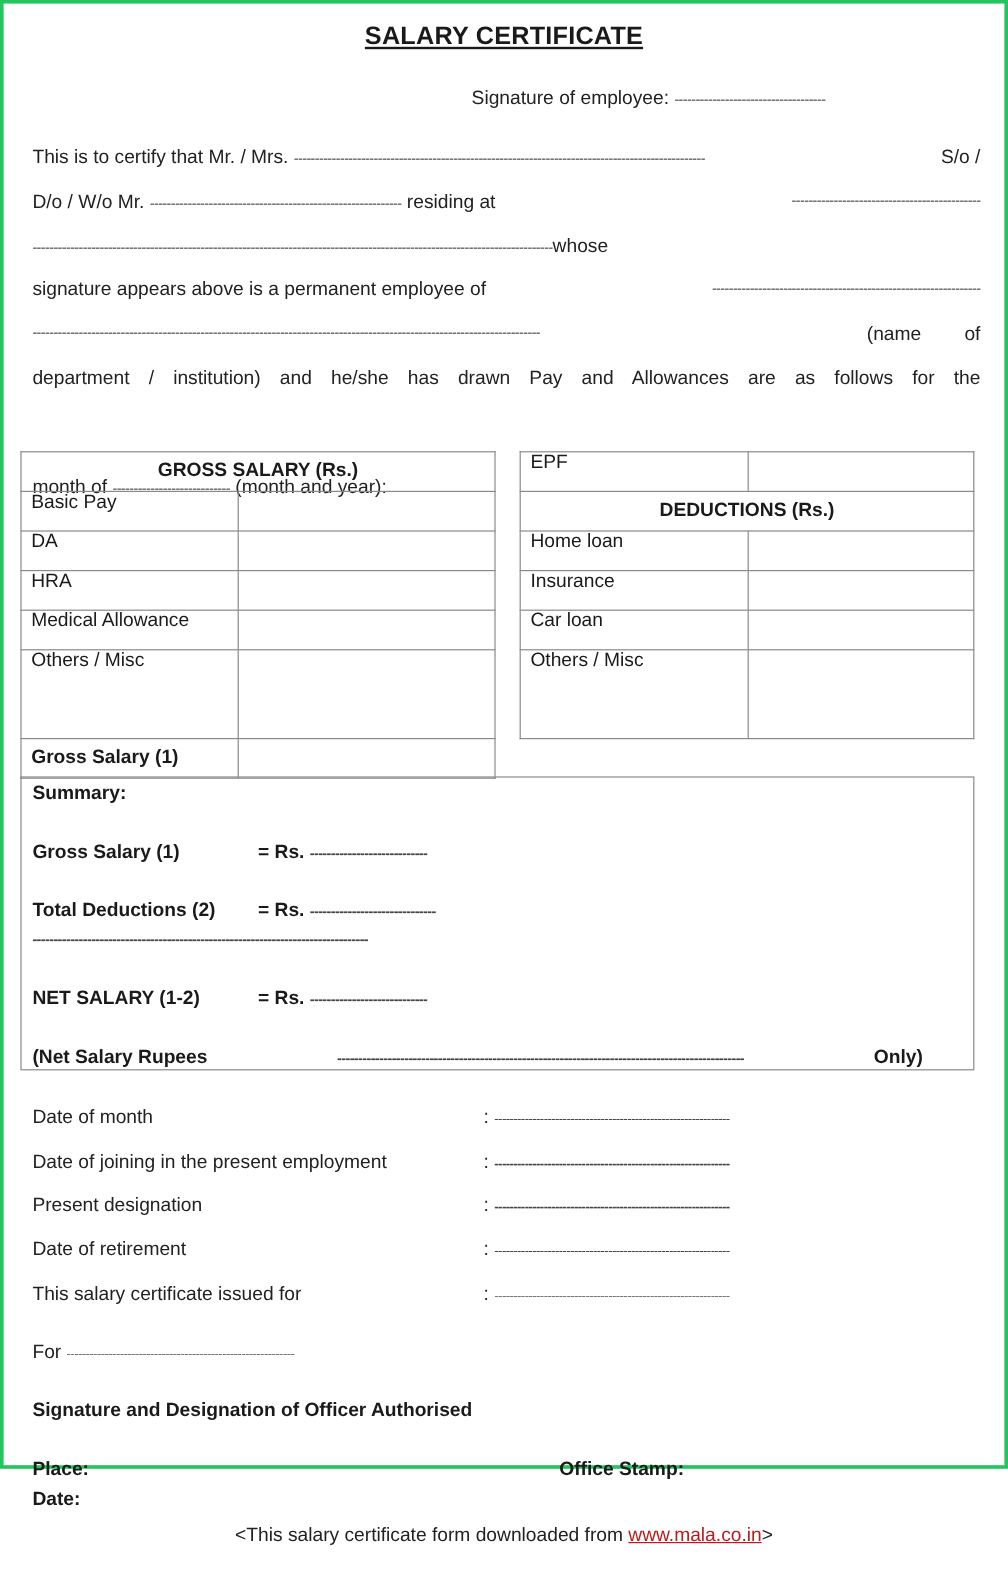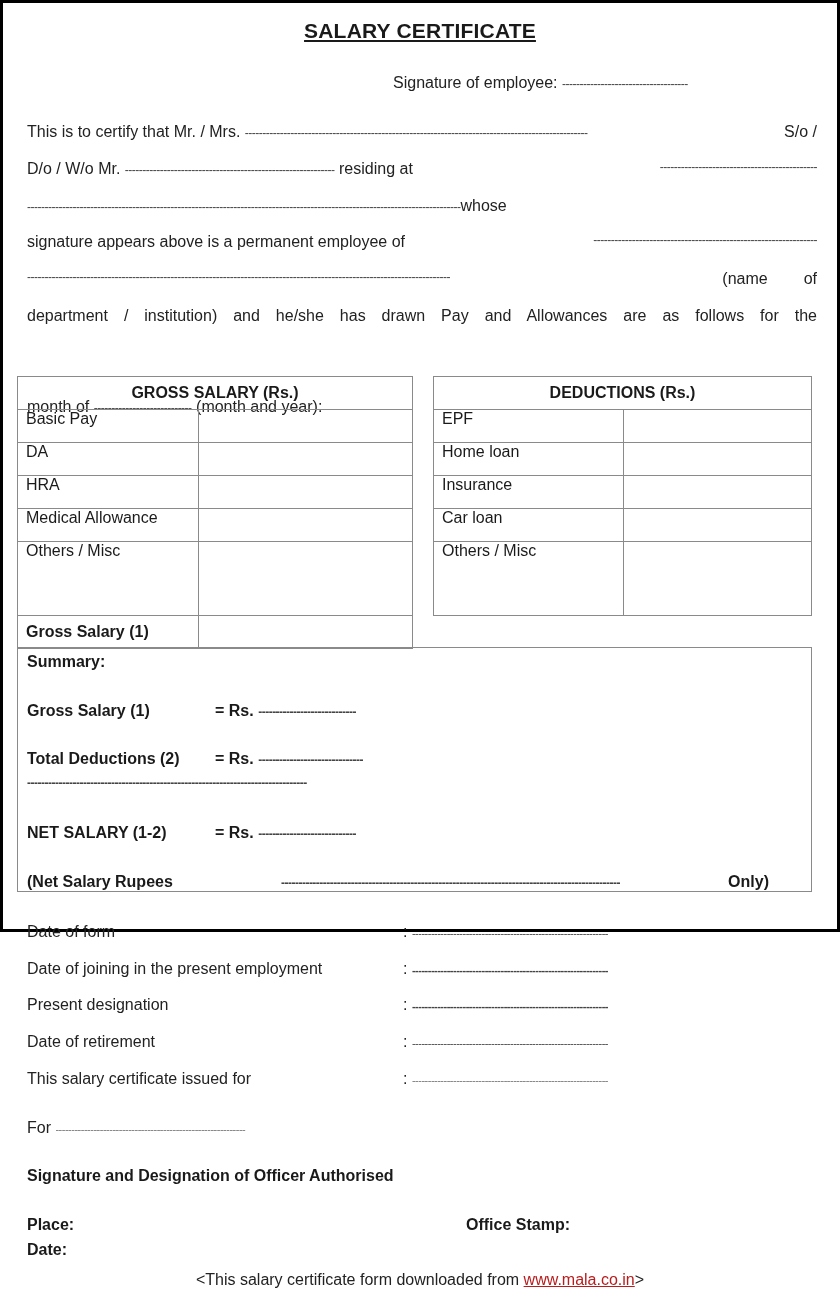--- a/index.html
+++ b/index.html
@@ -1,19 +1,19 @@
 <!DOCTYPE html>
 <html><head>
 <meta charset="utf-8">
 <style>
   html, body { margin:0; padding:0; }
   body { width:840px; height:1310px; background:#ffffff; overflow:hidden; }
   .page {
-    position:relative; box-sizing:border-box; width:840px; height:932px;
-    border:3px solid #000000; background:#fff;
+    position:relative; box-sizing:border-box; width:840px; height:1224px;
+    border:3px solid #22c55e; background:#fff;
     font-family:"Liberation Sans", sans-serif; color:#1a1a1a;
   }
   .abs { position:absolute; white-space:nowrap; }
   .title {
     left:0; right:0; top:16px; text-align:center;
     font-size:21px; font-weight:bold; text-decoration:underline;
     font-family:"Liberation Sans", sans-serif; letter-spacing:0.2px;
   }
   .body-text { font-size:16px; color:#222; }
   .dash { color:#444; letter-spacing:-0.5px; }
@@ -110,25 +110,25 @@
     <tr style="height:33px;">
       <td class="bold">Gross Salary (1)</td>
       <td></td>
     </tr>
   </tbody>
     </table>
 
   <table class="tbl" style="left:430px; top:373px; width:379px;">
     <tbody>
         <tr style="height:33px;">
+      <td style="width:181px;">EPF</td>
+      <td></td>
+    </tr>
+    <tr style="height:33px;">
       <th colspan="2">DEDUCTIONS (Rs.)</th>
-    </tr>
-    <tr style="height:33px;">
-      <td style="width:181px;">EPF</td>
-      <td></td>
     </tr>
     <tr style="height:33px;">
       <td>Home loan</td>
       <td></td>
     </tr>
     <tr style="height:33px;">
       <td>Insurance</td>
       <td></td>
     </tr>
     <tr style="height:33px;">
@@ -165,21 +165,21 @@
     <span>= Rs.</span>
     <span class="dash" style="font-size:12px;">----------------------------</span>
   </div>
 
   <div class="abs sum-text" style="left:24px; top:870px; width:742px; display:flex; justify-content:space-between; align-items:baseline;">
     <span>(Net Salary Rupees</span>
     <span class="dash" style="font-size:12px; margin:0 4px;">-------------------------------------------------------------------------------------------------</span>
     <span>Only)</span>
   </div>
 
-  <div class="abs body-text" style="left:24px; top:920px;">Date of form</div>
+  <div class="abs body-text" style="left:24px; top:920px;">Date of month</div>
   <div class="abs body-text" style="left:400px; top:920px;">
     <span>:</span>
     <span class="dash" style="font-size:11px;">--------------------------------------------------------------</span>
   </div>
 
   <div class="abs body-text" style="left:24px; top:957px;">Date of joining in the present employment</div>
   <div class="abs body-text" style="left:400px; top:957px;">
     <span>:</span>
     <span class="dash" style="font-size:11px; font-weight:bold;">--------------------------------------------------------------</span>
   </div>

